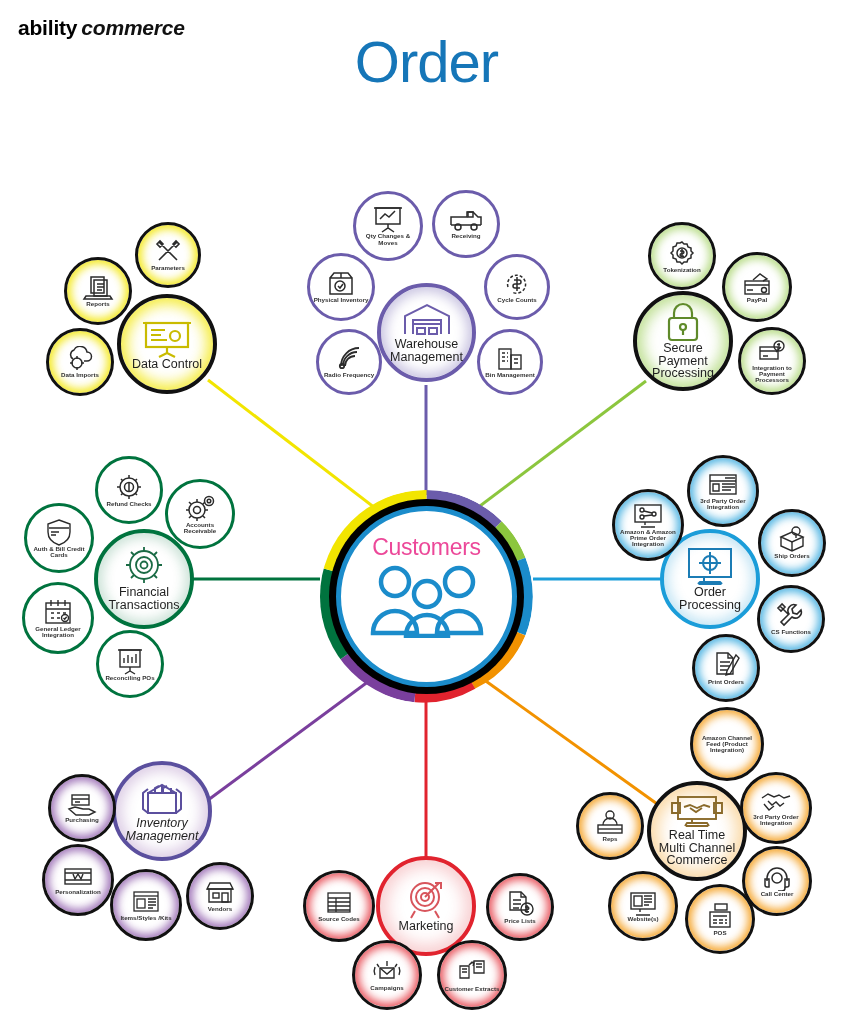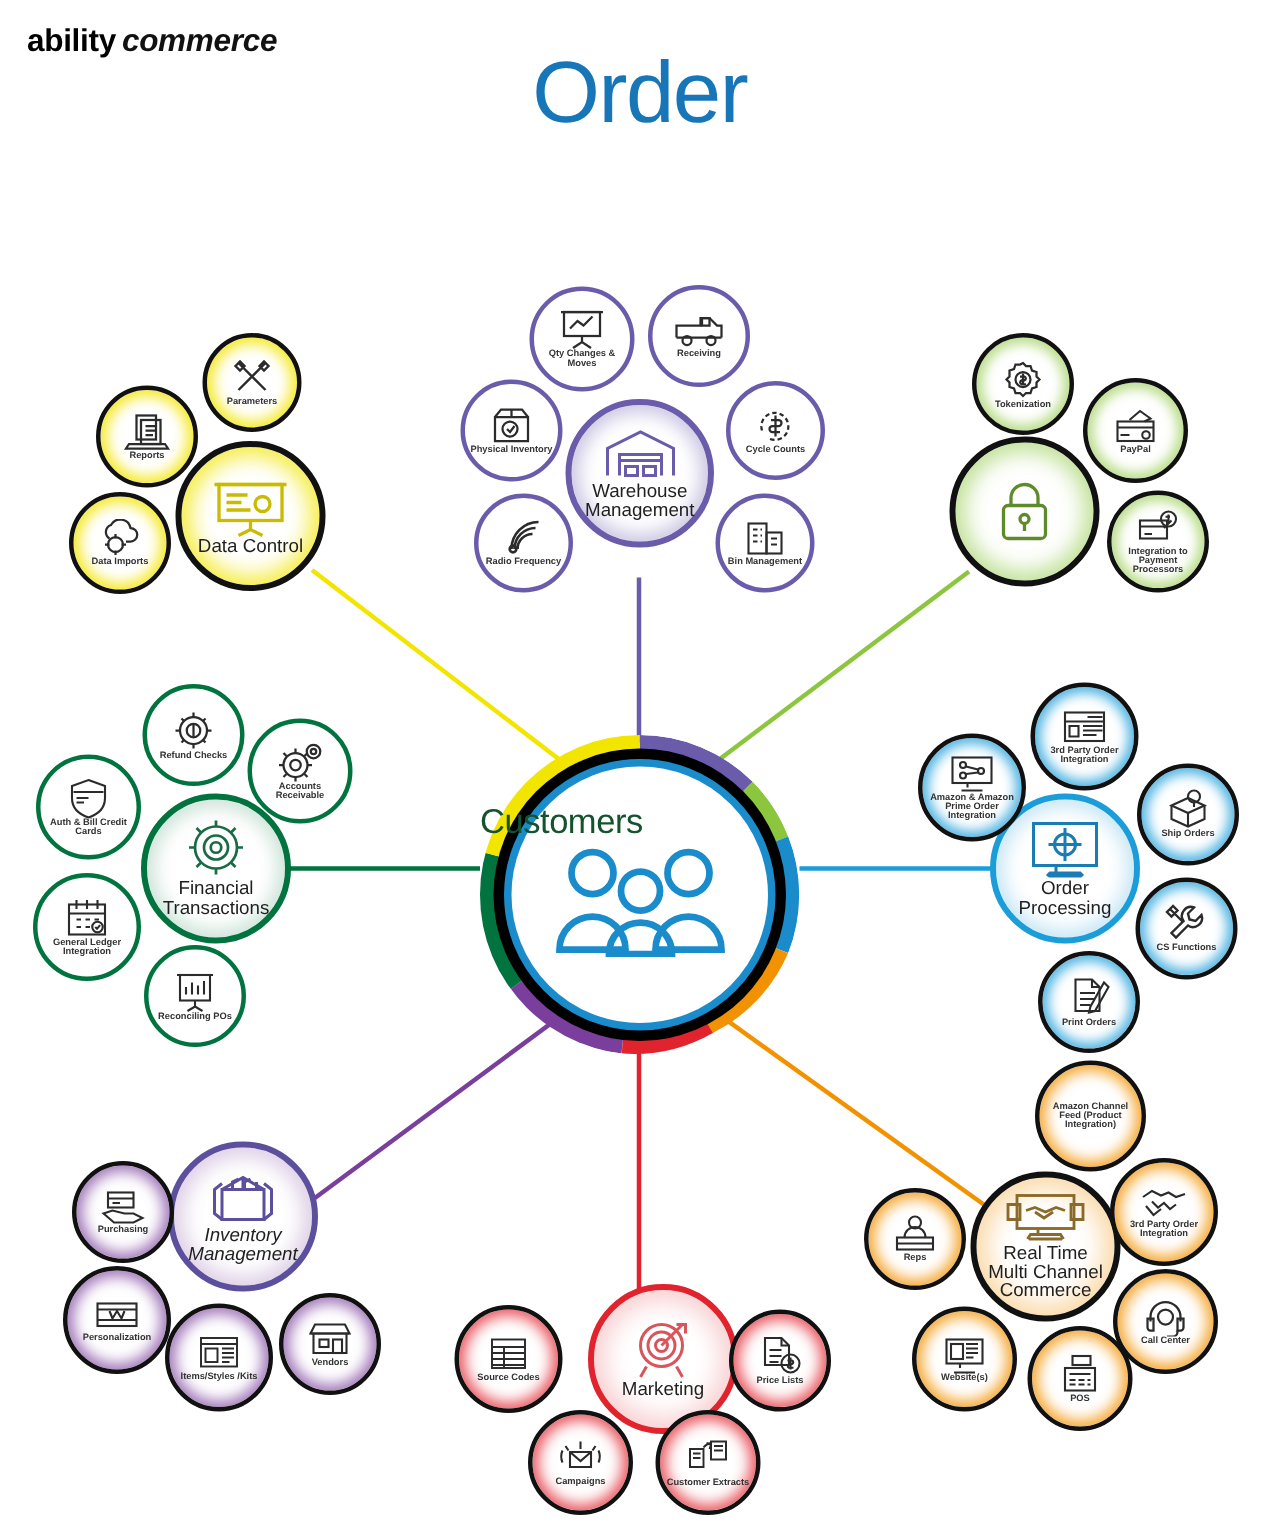--- a/index.html
+++ b/index.html
@@ -19,22 +19,22 @@
   #title .t2{display:block;font-size:56px;font-weight:normal;color:#2b8ec9;line-height:0.86;letter-spacing:-1.5px;}
   #title .t3{display:block;font-size:30px;font-weight:bold;color:#1676b8;line-height:0.95;text-align:right;padding-right:228px;margin-top:2px;}
   
   #spokes{position:absolute;left:0;top:0;width:853px;height:1024px;}
   
   #hub{position:absolute;left:320px;top:490px;width:213px;height:213px;}
   #hub .hubring{position:absolute;inset:0;border-radius:50%;}
   #hub .hubblack{position:absolute;left:9px;top:9px;right:9px;bottom:9px;border-radius:50%;background:#000;}
   #hub .hubblue{position:absolute;left:16px;top:16px;right:16px;bottom:16px;border-radius:50%;
                 background:#fff;border:5px solid #1b8ccb;box-sizing:border-box;}
-  #hub .hubtext{position:absolute;left:0;top:44px;width:100%;
-                font-size:23px;color:#14532d;letter-spacing:-0.3px;}
+  #hub .hubtext{position:absolute;left:0;top:44px;width:100%;text-align:center;
+                font-size:23px;color:#ec4899;letter-spacing:-0.3px;}
   #hub .hubicon{position:absolute;left:0;top:74px;width:100%;display:flex;justify-content:center;}
   
   .node{position:absolute;border-radius:50%;box-sizing:border-box;
         display:flex;flex-direction:column;align-items:center;justify-content:center;
         text-align:center;background:#ffffff;}
   .node .nlabel{line-height:1.02;padding:0 3px;}
   .node .nicon{display:flex;align-items:center;justify-content:center;}
   .main-node{border-width:4px;border-style:solid;}
   .sub-node{border-width:3px;border-style:solid;}
   .main-node .nlabel{font-size:12.5px;color:#1f1f1f;}
@@ -132,21 +132,21 @@
         <g fill="none" stroke="#2b2b2b" stroke-width="1.5">
       <path d="M9 13a5 5 0 0 1 1-9 7 7 0 0 1 13 2 4.5 4.5 0 0 1 0 9h-3"></path>
       <circle cx="13" cy="17" r="5"></circle>
           <path d="M13 10v3M13 21v3M6 17h3M17 17h3"></path>
         </g>
       </svg>
   </div>
   <div class="nlabel">Data Imports</div>
 </div>
 
-<div class="node main-node" style="left:377px;top:266px;width:99px;height:99px;border-color:#6b5cab;box-shadow:0 0 12px 5px rgba(107,92,171,.35) inset;">
+<div class="node main-node" style="left:377px;top:283px;width:99px;height:99px;border-color:#6b5cab;box-shadow:0 0 12px 5px rgba(107,92,171,.35) inset;">
   <div class="nicon">
     <svg width="52" height="36" viewBox="0 0 52 36">
         <g fill="none" stroke="#6b5cab" stroke-width="2">
       <path d="M4 32V14l22-11 22 11v18M12 32V18h28v14M12 22h28M16 26h8v6h-8zM28 26h8v6h-8z"></path>
         </g>
       </svg>
   </div>
   <div class="nlabel">Warehouse Management</div>
 </div>
 <div class="node sub-node" style="left:353px;top:191px;width:70px;height:70px;border-color:#6b5cab;">
@@ -224,20 +224,21 @@
   <div class="nicon">
     <svg width="44" height="40" viewBox="0 0 44 40">
         <g fill="none" stroke="#5f8a2a" stroke-width="2.2">
       <rect x="8" y="16" width="28" height="22" rx="3"></rect>
           <path d="M13 16V11a9 9 0 0 1 18 0v5"></path>
       <circle cx="22" cy="25" r="3"></circle>
           <path d="M22 28v5"></path>
         </g>
       </svg>
   </div>
+  <div class="nlabel">Secure Payment Processing</div>
 </div>
 <div class="node sub-node" style="left:648px;top:222px;width:68px;height:68px;border-color:#111;box-shadow:0 0 8px 4px rgba(140,198,62,.6) inset;">
   <div class="nicon">
     <svg width="30" height="28" viewBox="0 0 30 28">
         <g fill="none" stroke="#2b2b2b" stroke-width="1.5">
       <path d="M15 3l2 2h3l1 3 3 1v3l2 2-2 2v3l-3 1-1 3h-3l-2 2-2-2h-3l-1-3-3-1v-3l-2-2 2-2V8l3-1 1-3h3z"></path>
       <circle cx="15" cy="14" r="5"></circle>
           <path d="M15 10v8M13 12h3a1.4 1.4 0 0 1 0 2.6h-2a1.4 1.4 0 0 0 0 2.6h3"></path>
         </g>
       </svg>
@@ -500,21 +501,21 @@
       <circle cx="15" cy="5" r="4"></circle>
           <path d="M8 15a7 7 0 0 1 14 0"></path>
       <rect x="3" y="15" width="24" height="8"></rect>
           <path d="M3 19h24"></path>
         </g>
       </svg>
   </div>
   <div class="nlabel">Reps</div>
 </div>
 
-<div class="node main-node" style="left:392px;top:856px;width:100px;height:100px;border-color:#e1232e;box-shadow:0 0 16px 7px rgba(225,35,46,.22) inset;justify-content:center;">
+<div class="node main-node" style="left:376px;top:856px;width:100px;height:100px;border-color:#e1232e;box-shadow:0 0 16px 7px rgba(225,35,46,.22) inset;justify-content:center;">
   <div class="nicon">
     <svg width="50" height="40" viewBox="0 0 50 40">
         <g fill="none" stroke="#d8555c" stroke-width="2">
       <circle cx="24" cy="17" r="14"></circle>
           <circle cx="24" cy="17" r="9"></circle>
           <circle cx="24" cy="17" r="4"></circle>
       <path d="M24 17l14-14M34 3h6v6M14 31l-4 7M34 31l4 7"></path>
         </g>
       </svg>
   </div>

